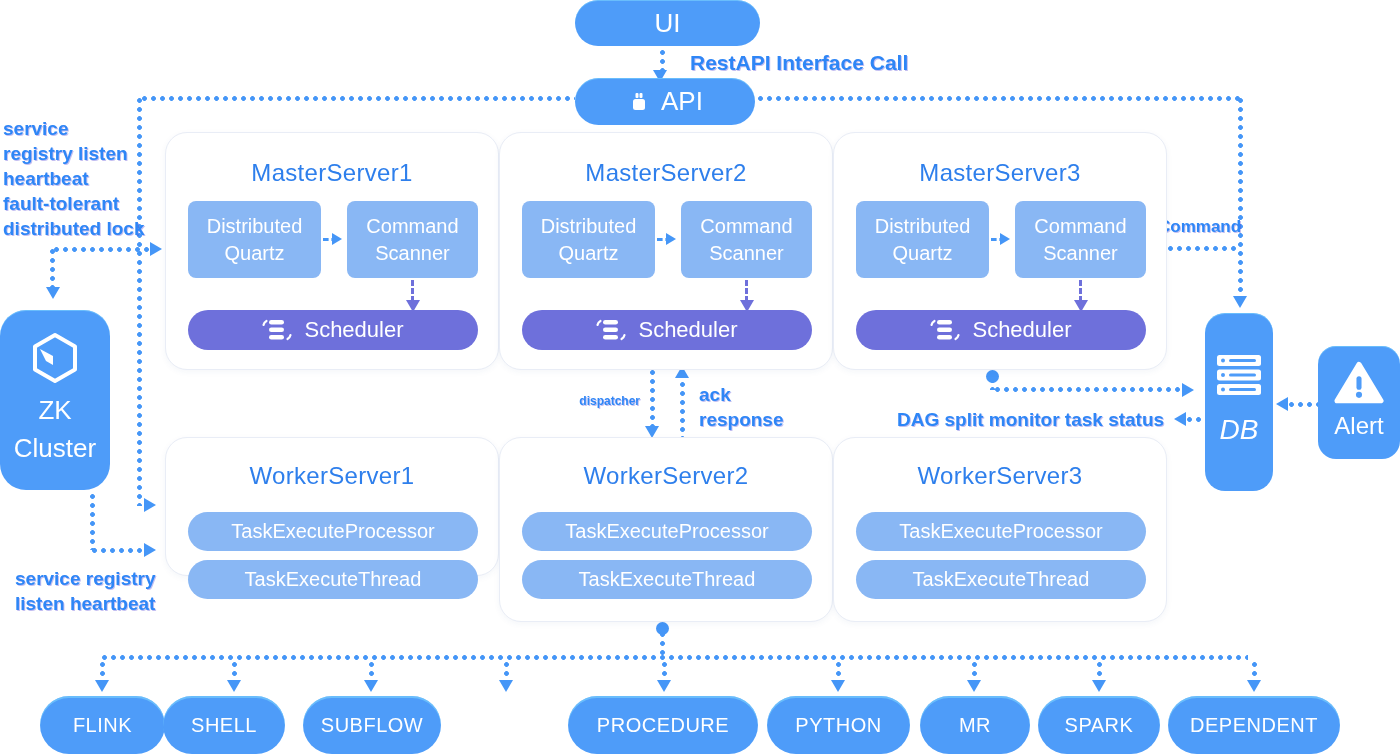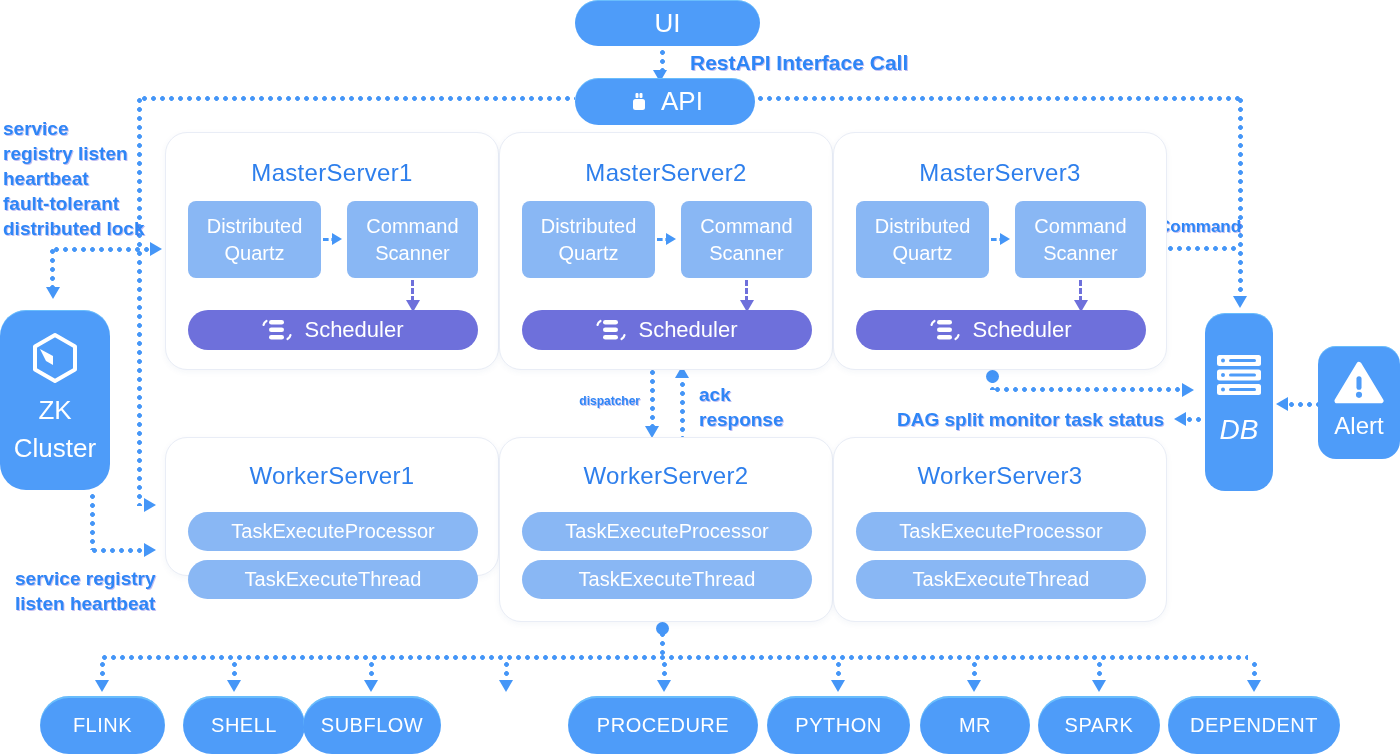--- a/index.html
+++ b/index.html
@@ -291,21 +291,21 @@
       <svg width="52" height="44" viewBox="0 0 60 52">
           <path d="M30 4 L56 47 H4 Z" fill="#fff" stroke="#fff" stroke-width="6" stroke-linejoin="round"></path>
           <rect x="27" y="18" width="6" height="16" rx="3" fill="#4E9CF9"></rect>
           <circle cx="30" cy="40" r="3.6" fill="#4E9CF9"></circle>
         </svg>
     </span>
     <span class="nlabel" style="font-size:24px;">Alert</span>
   </div>
 
   <div class="taskpill" style="left:40px;width:125px;">FLINK</div>
-  <div class="taskpill" style="left:183px;width:122px;">SHELL</div>
+  <div class="taskpill" style="left:163px;width:122px;">SHELL</div>
   <div class="taskpill" style="left:303px;width:138px;">SUBFLOW</div>
   <div class="taskpill" style="left:568px;width:190px;">PROCEDURE</div>
   <div class="taskpill" style="left:767px;width:143px;">PYTHON</div>
   <div class="taskpill" style="left:920px;width:110px;">MR</div>
   <div class="taskpill" style="left:1038px;width:122px;">SPARK</div>
   <div class="taskpill" style="left:1168px;width:172px;">DEPENDENT</div>
 
 </div>
 
 </body></html>

